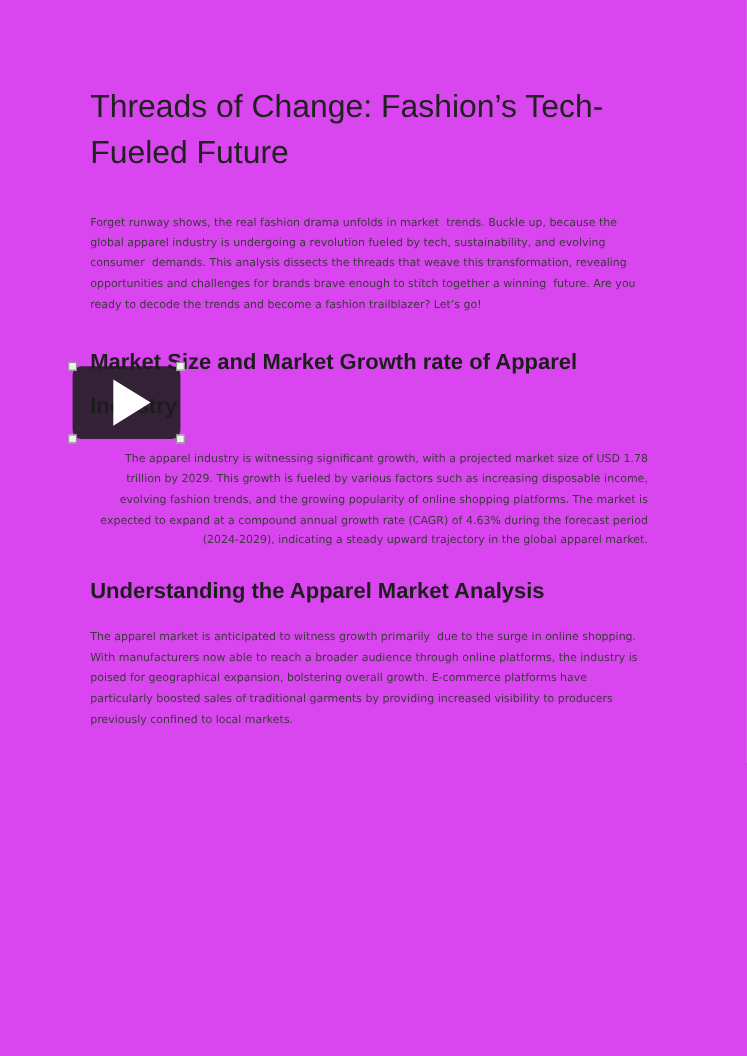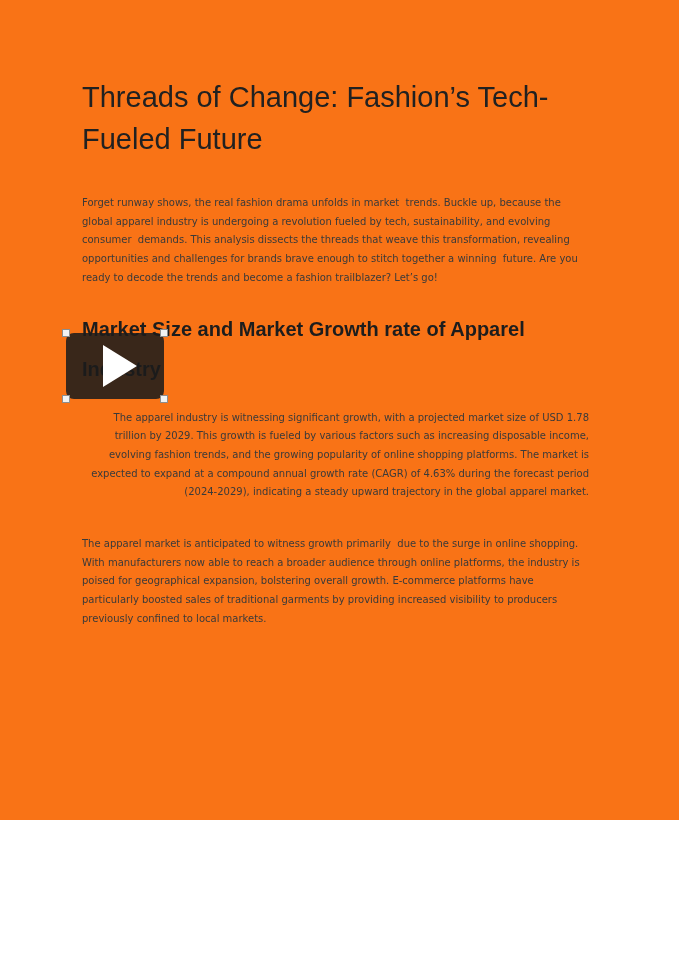--- a/index.html
+++ b/index.html
@@ -3,22 +3,22 @@
 <meta charset="utf-8">
 <style>
   html, body {
     margin: 0;
     padding: 0;
     background: #ffffff;
   }
   .page {
     position: relative;
     width: 679px;
-    height: 820px;
-    background: #f97316;
+    height: 960px;
+    background: #d946ef;
     overflow: hidden;
     font-family: "Liberation Sans", sans-serif;
   }
   .content {
     margin-left: 82px;
     width: 507px;
   }
   h1.doc-title {
     margin: 76px 0 0 0;
     font-family: "Liberation Sans", sans-serif;
@@ -40,21 +40,21 @@
     font-family: "Liberation Sans", sans-serif;
     font-weight: 700;
     font-size: 20px;
     line-height: 40px;
     color: #1d1d1d;
     margin: 0;
   }
   #heading-market { margin-top: 21px; }
   #para-market   { margin-top: 20px; text-align: right; }
   #heading-understanding { margin-top: 16px; }
-  #para-analysis-1 { margin-top: 33px; }
+  #para-analysis-1 { margin-top: 13px; }
   #para-analysis-2 { margin-top: 19px; }
 
   
   .video-overlay {
     position: absolute;
     left: 66px;
     top: 333px;
     width: 98px;
     height: 66px;
     background: rgba(28, 28, 28, 0.87);
@@ -94,20 +94,21 @@
   <div class="content">
 
     <h1 class="doc-title">Threads of Change: Fashion’s Tech-Fueled Future</h1>
 
     <p class="body-text intro">Forget runway shows, the real fashion drama unfolds in market  trends. Buckle up, because the global apparel industry is undergoing a revolution fueled by tech, sustainability, and evolving consumer  demands. This analysis dissects the threads that weave this transformation, revealing opportunities and challenges for brands brave enough to stitch together a winning  future. Are you ready to decode the trends and become a fashion trailblazer? Let’s go!</p>
 
     <h2 class="section-heading" id="heading-market">Market Size and Market Growth rate of Apparel Industry</h2>
 
     <p class="body-text" id="para-market">The apparel industry is witnessing significant growth, with a projected market size of USD 1.78 trillion by 2029. This growth is fueled by various factors such as increasing disposable income, evolving fashion trends, and the growing popularity of online shopping platforms. The market is expected to expand at a compound annual growth rate (CAGR) of 4.63% during the forecast period (2024-2029), indicating a steady upward trajectory in the global apparel market.</p>
 
+    <h2 class="section-heading" id="heading-understanding">Understanding the Apparel Market Analysis</h2>
 
     <p class="body-text" id="para-analysis-1">The apparel market is anticipated to witness growth primarily  due to the surge in online shopping. With manufacturers now able to reach a broader audience through online platforms, the industry is poised for geographical expansion, bolstering overall growth. E-commerce platforms have particularly boosted sales of traditional garments by providing increased visibility to producers previously confined to local markets.</p>
 
 
   </div>
 
   <div class="video-overlay">
     <span class="play-triangle"></span>
     <span class="resize-handle handle-tl"></span>
     <span class="resize-handle handle-tr"></span>

